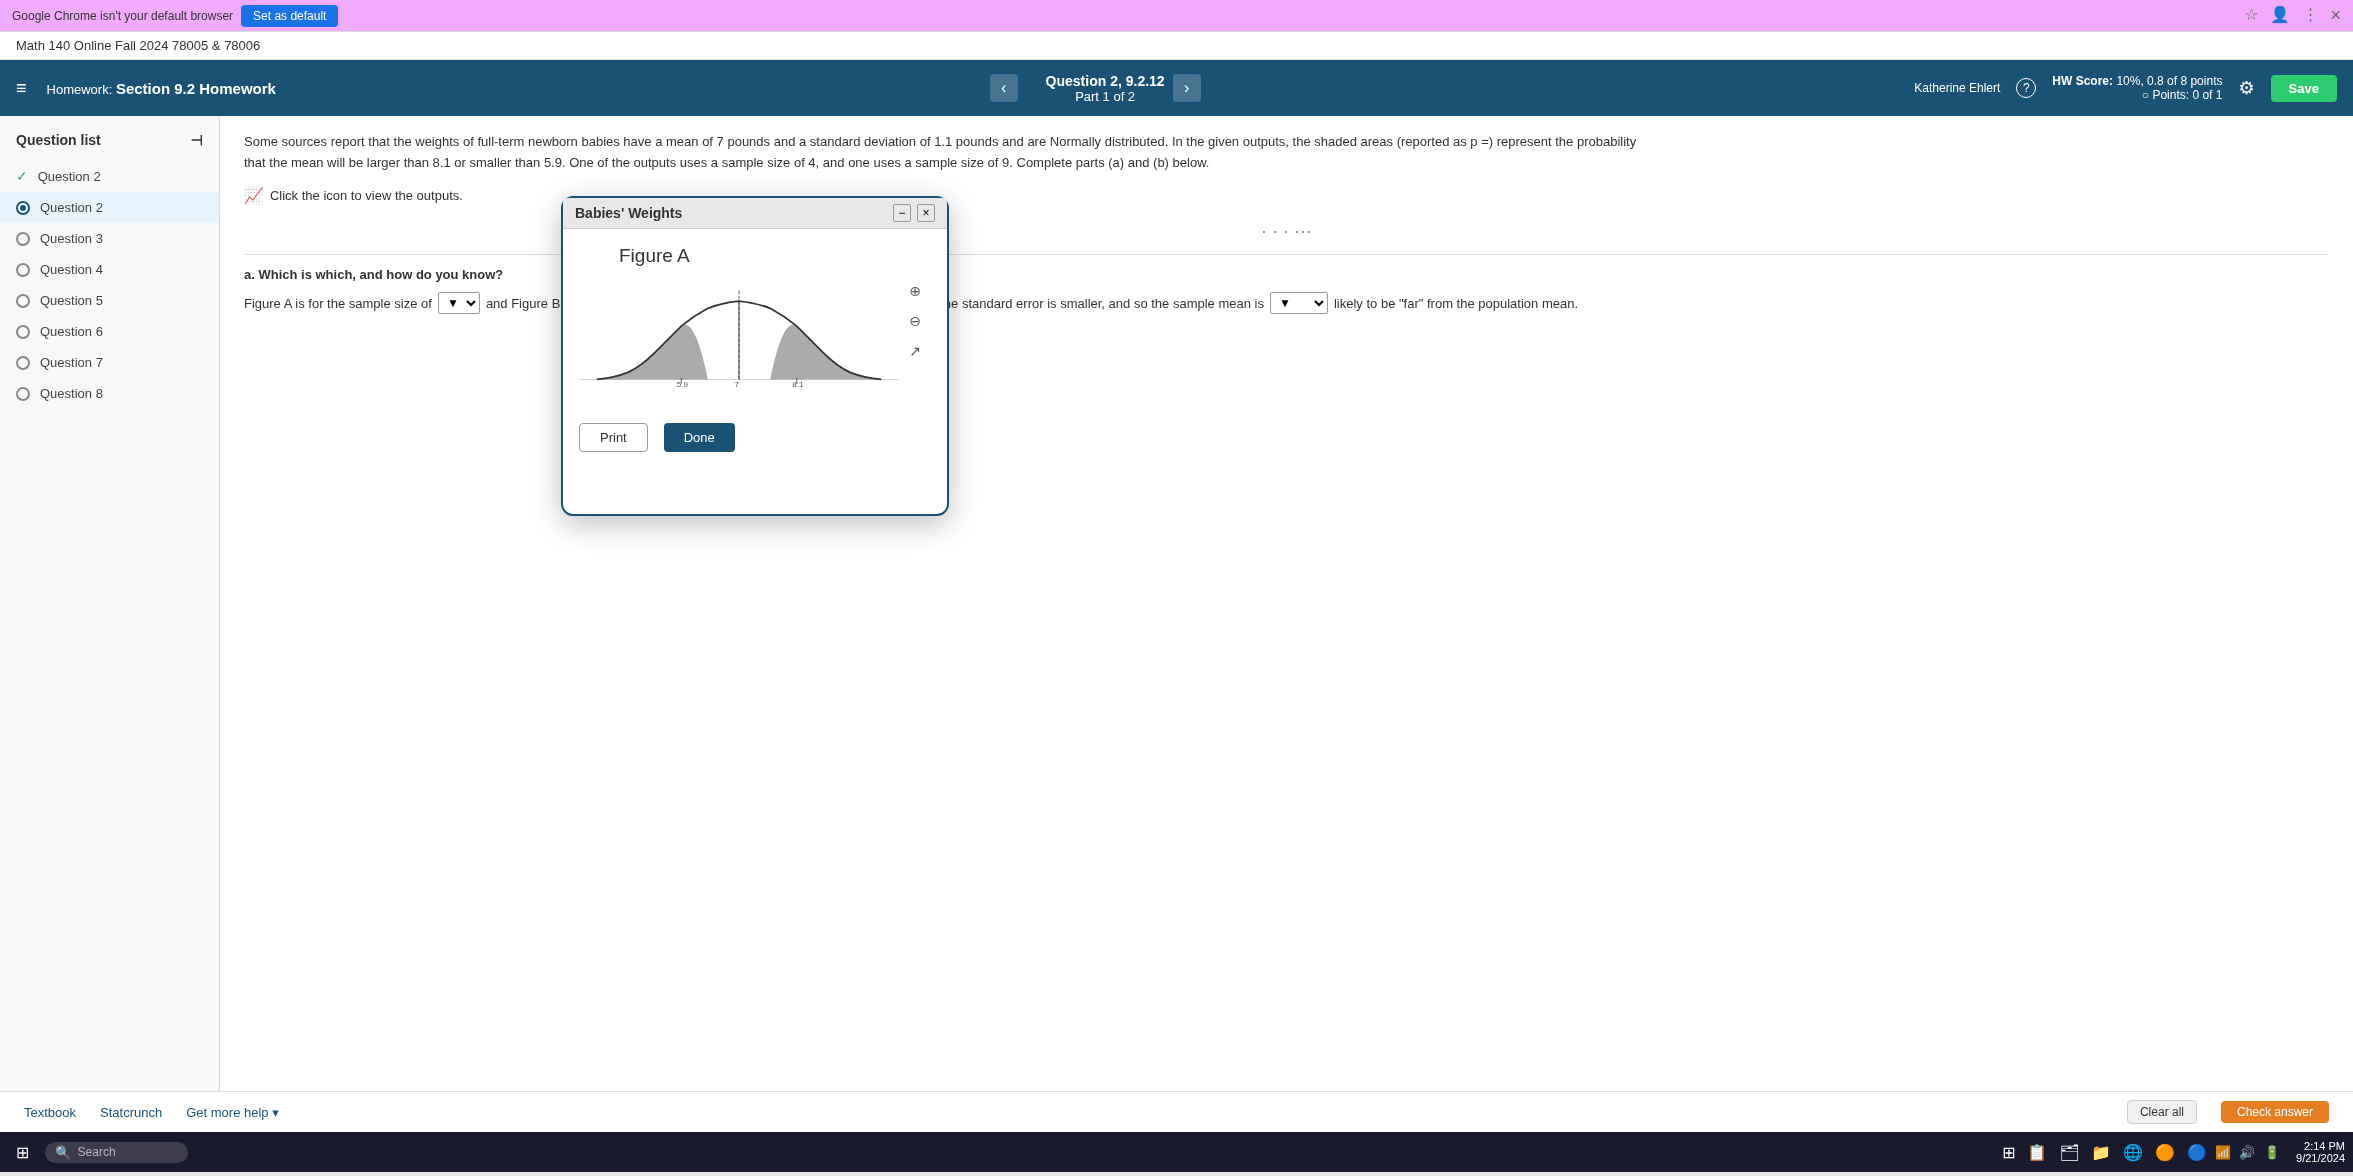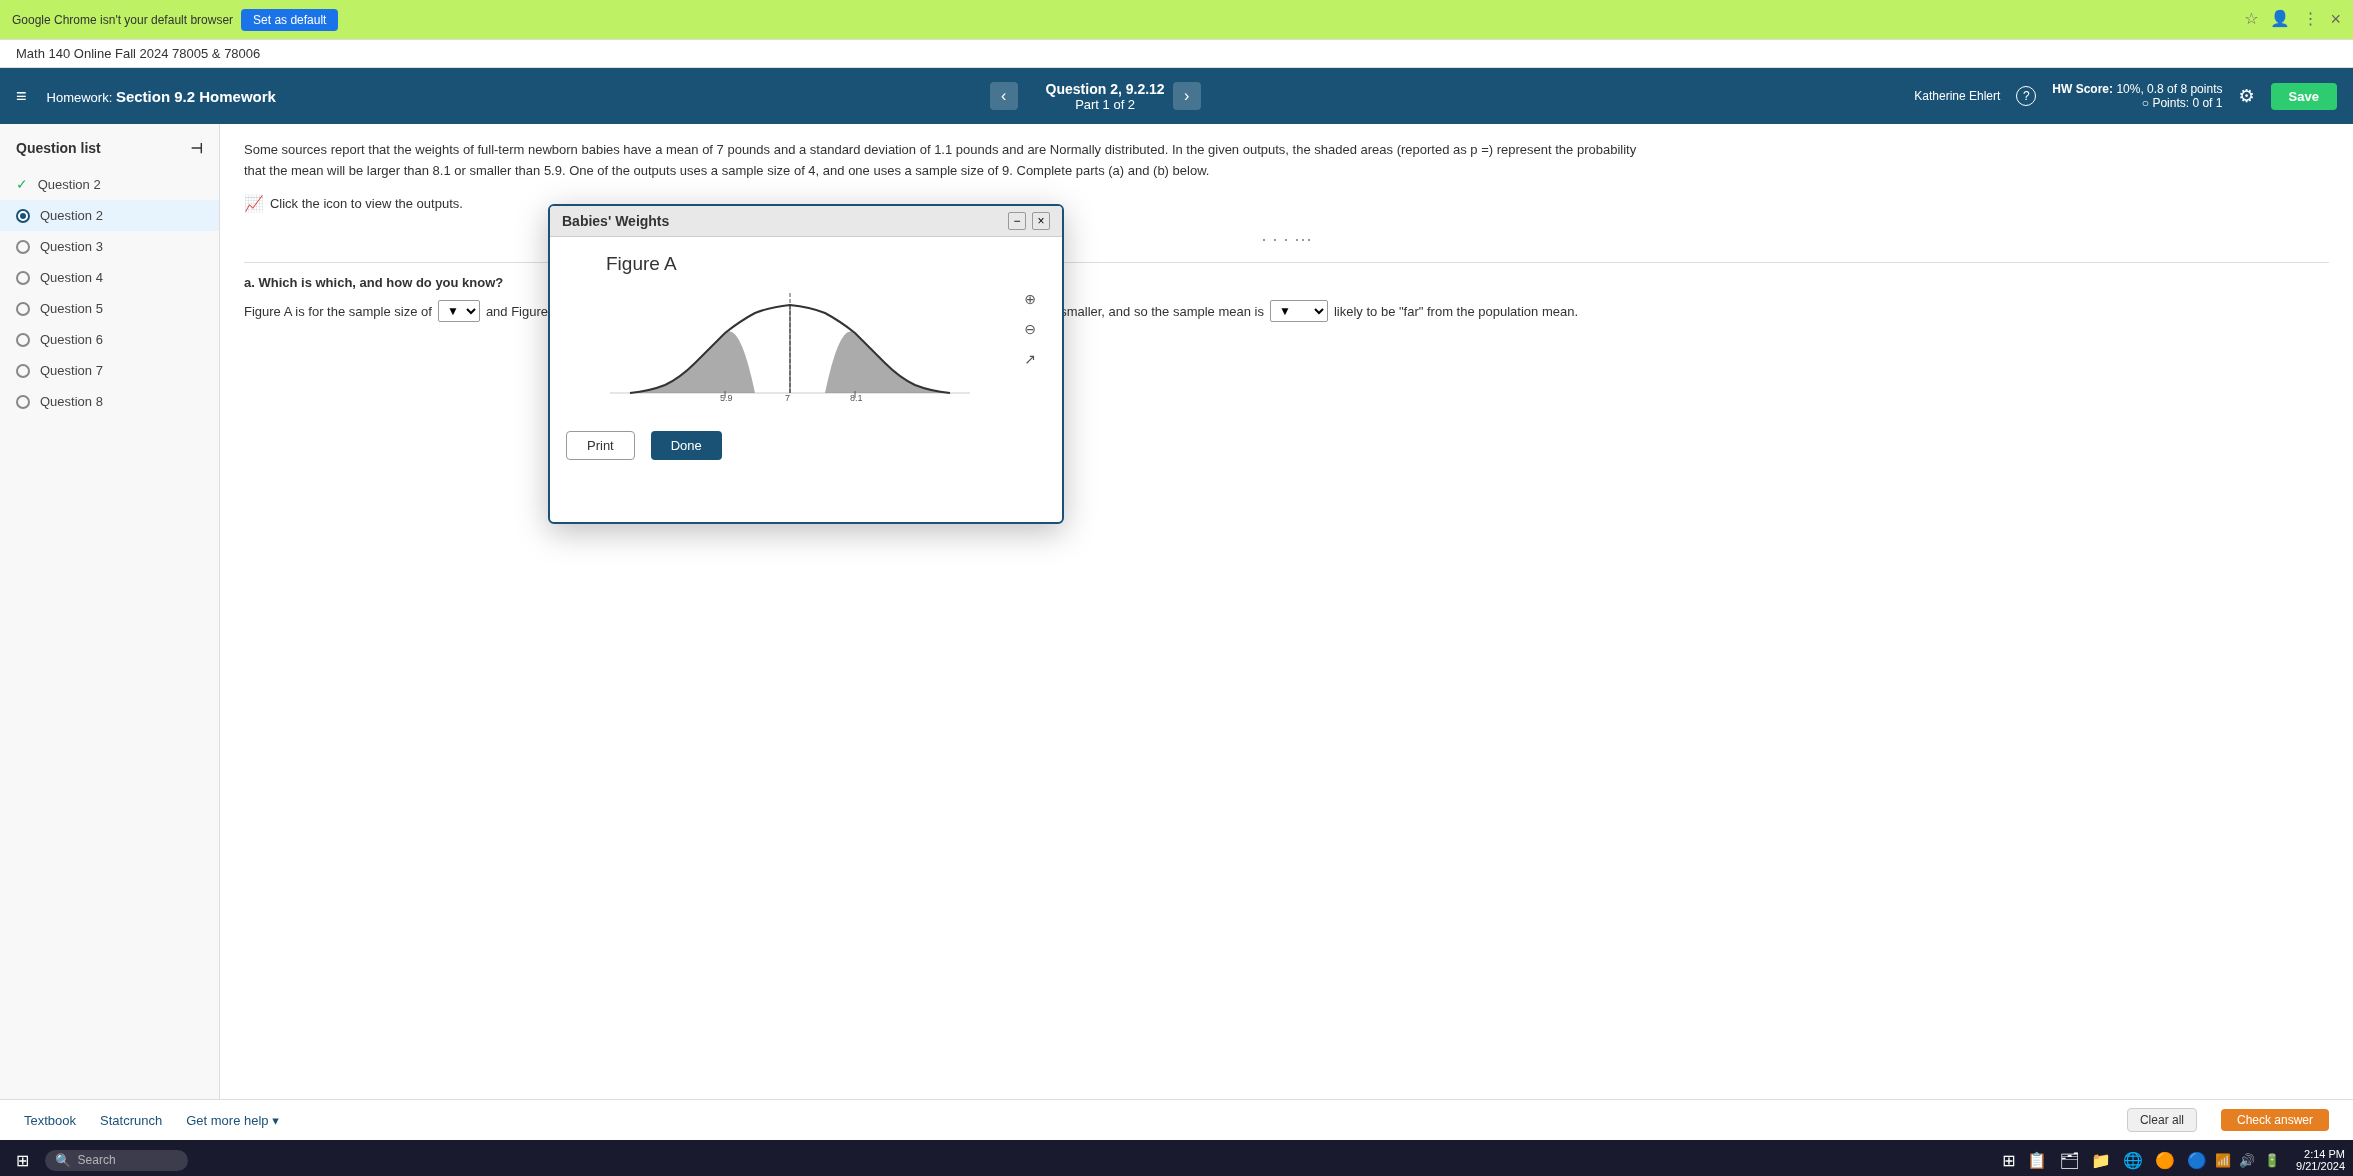--- a/index.html
+++ b/index.html
@@ -1,21 +1,21 @@
 <!DOCTYPE html>
 <html><head>
   <meta charset="utf-8">
   <style>
     * { box-sizing: border-box; margin: 0; padding: 0; }
     body { font-family: Arial, sans-serif; font-size: 13px; background: #e8e8e8; overflow: hidden; width: 2353px; height: 1176px; }
 
     
     .chrome-bar {
-      background: #bef264;
-      height: 40px;
+      background: #f0abfc;
+      height: 32px;
       display: flex;
       align-items: center;
       padding: 0 12px;
       font-size: 12px;
       color: #333;
       border-bottom: 1px solid #ddd;
     }
     .chrome-bar .default-btn {
       background: #1a73e8;
       color: white;
@@ -265,27 +265,27 @@
     
     .dots-row {
       text-align: center;
       color: #888;
       font-size: 18px;
       margin: 4px 0;
     }
     .modal {
       background: white;
       border: 2px solid #1a5276;
-      border-radius: 6px;
-      width: 516px;
+      border-radius: 12px;
+      width: 388px;
       min-height: 320px;
       box-shadow: 0 8px 32px rgba(0,0,0,0.25);
       position: absolute;
       top: 80px;
-      left: 328px;
+      left: 341px;
     }
     .modal-titlebar {
       background: #e8e8e8;
       display: flex;
       align-items: center;
       justify-content: space-between;
       padding: 6px 12px;
       border-bottom: 1px solid #ccc;
       border-radius: 4px 4px 0 0;
     }

